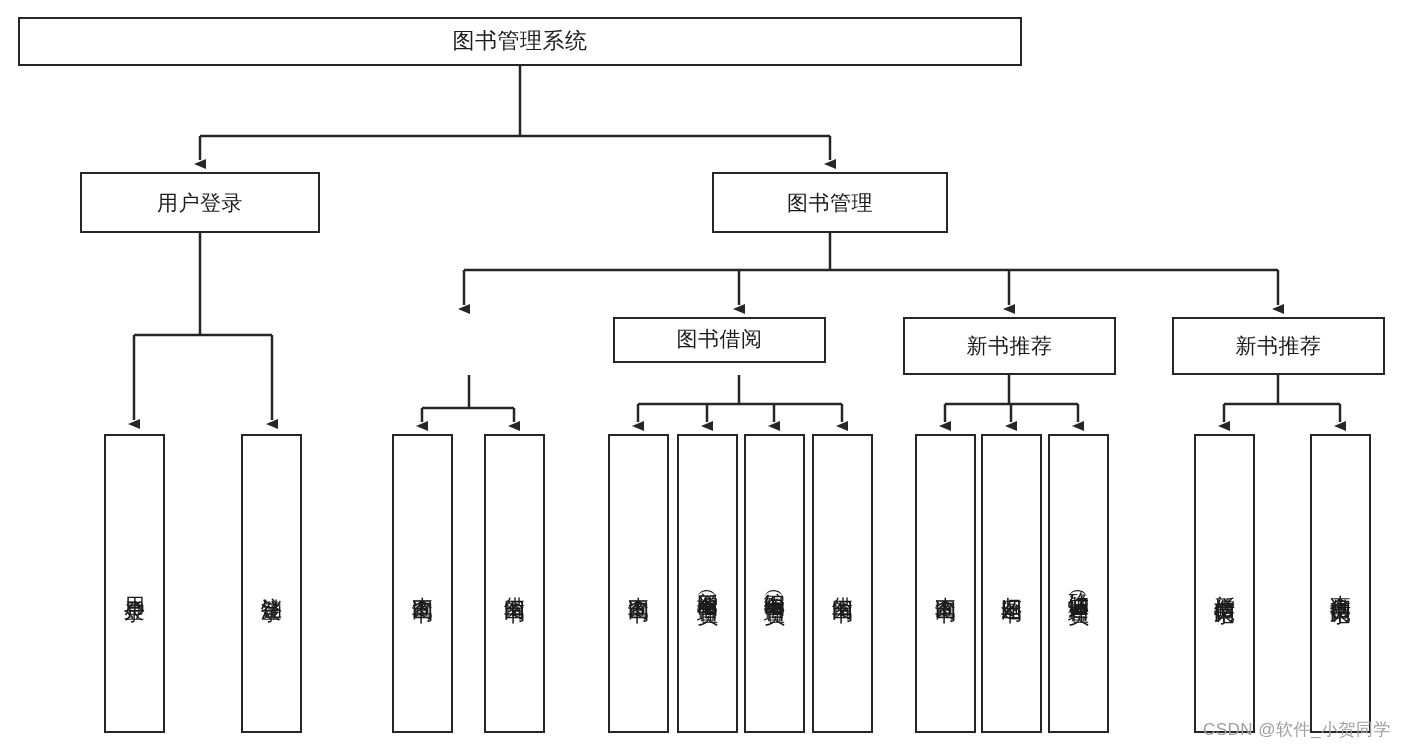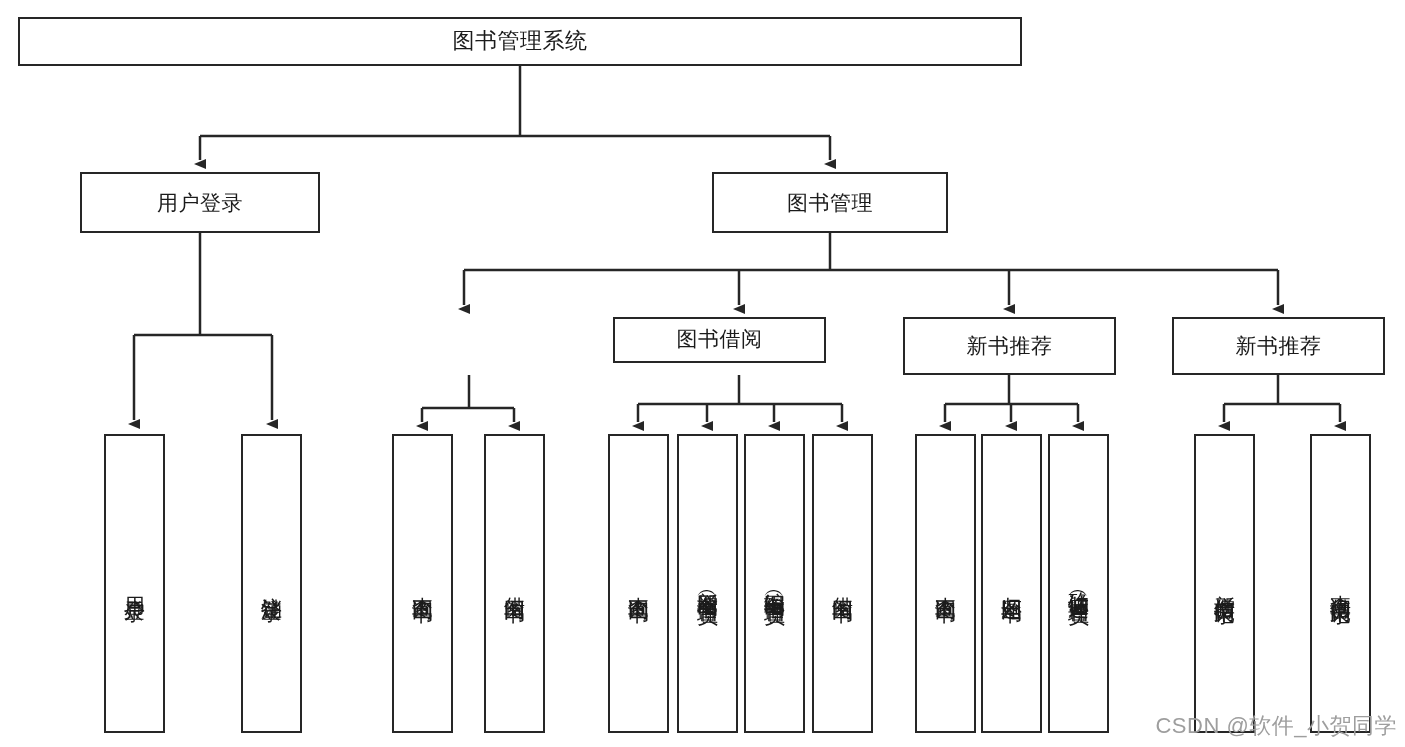--- a/index.html
+++ b/index.html
@@ -54,23 +54,23 @@
   .node.vert .lbl {
     writing-mode: vertical-rl;
     text-orientation: upright;
     font-size: 21px;
     line-height: 1.05;
     letter-spacing: 2px;
     white-space: nowrap;
   }
   .watermark {
     position: absolute;
-    right: 8px;
+    right: 14px;
     bottom: 6px;
-    font-size: 22px;
+    font-size: 17px;
     color: #9e9e9e;
     white-space: nowrap;
     letter-spacing: 0.5px;
   }
 </style>
 </head>
 <body>
 
 <div id="canvas">
 

